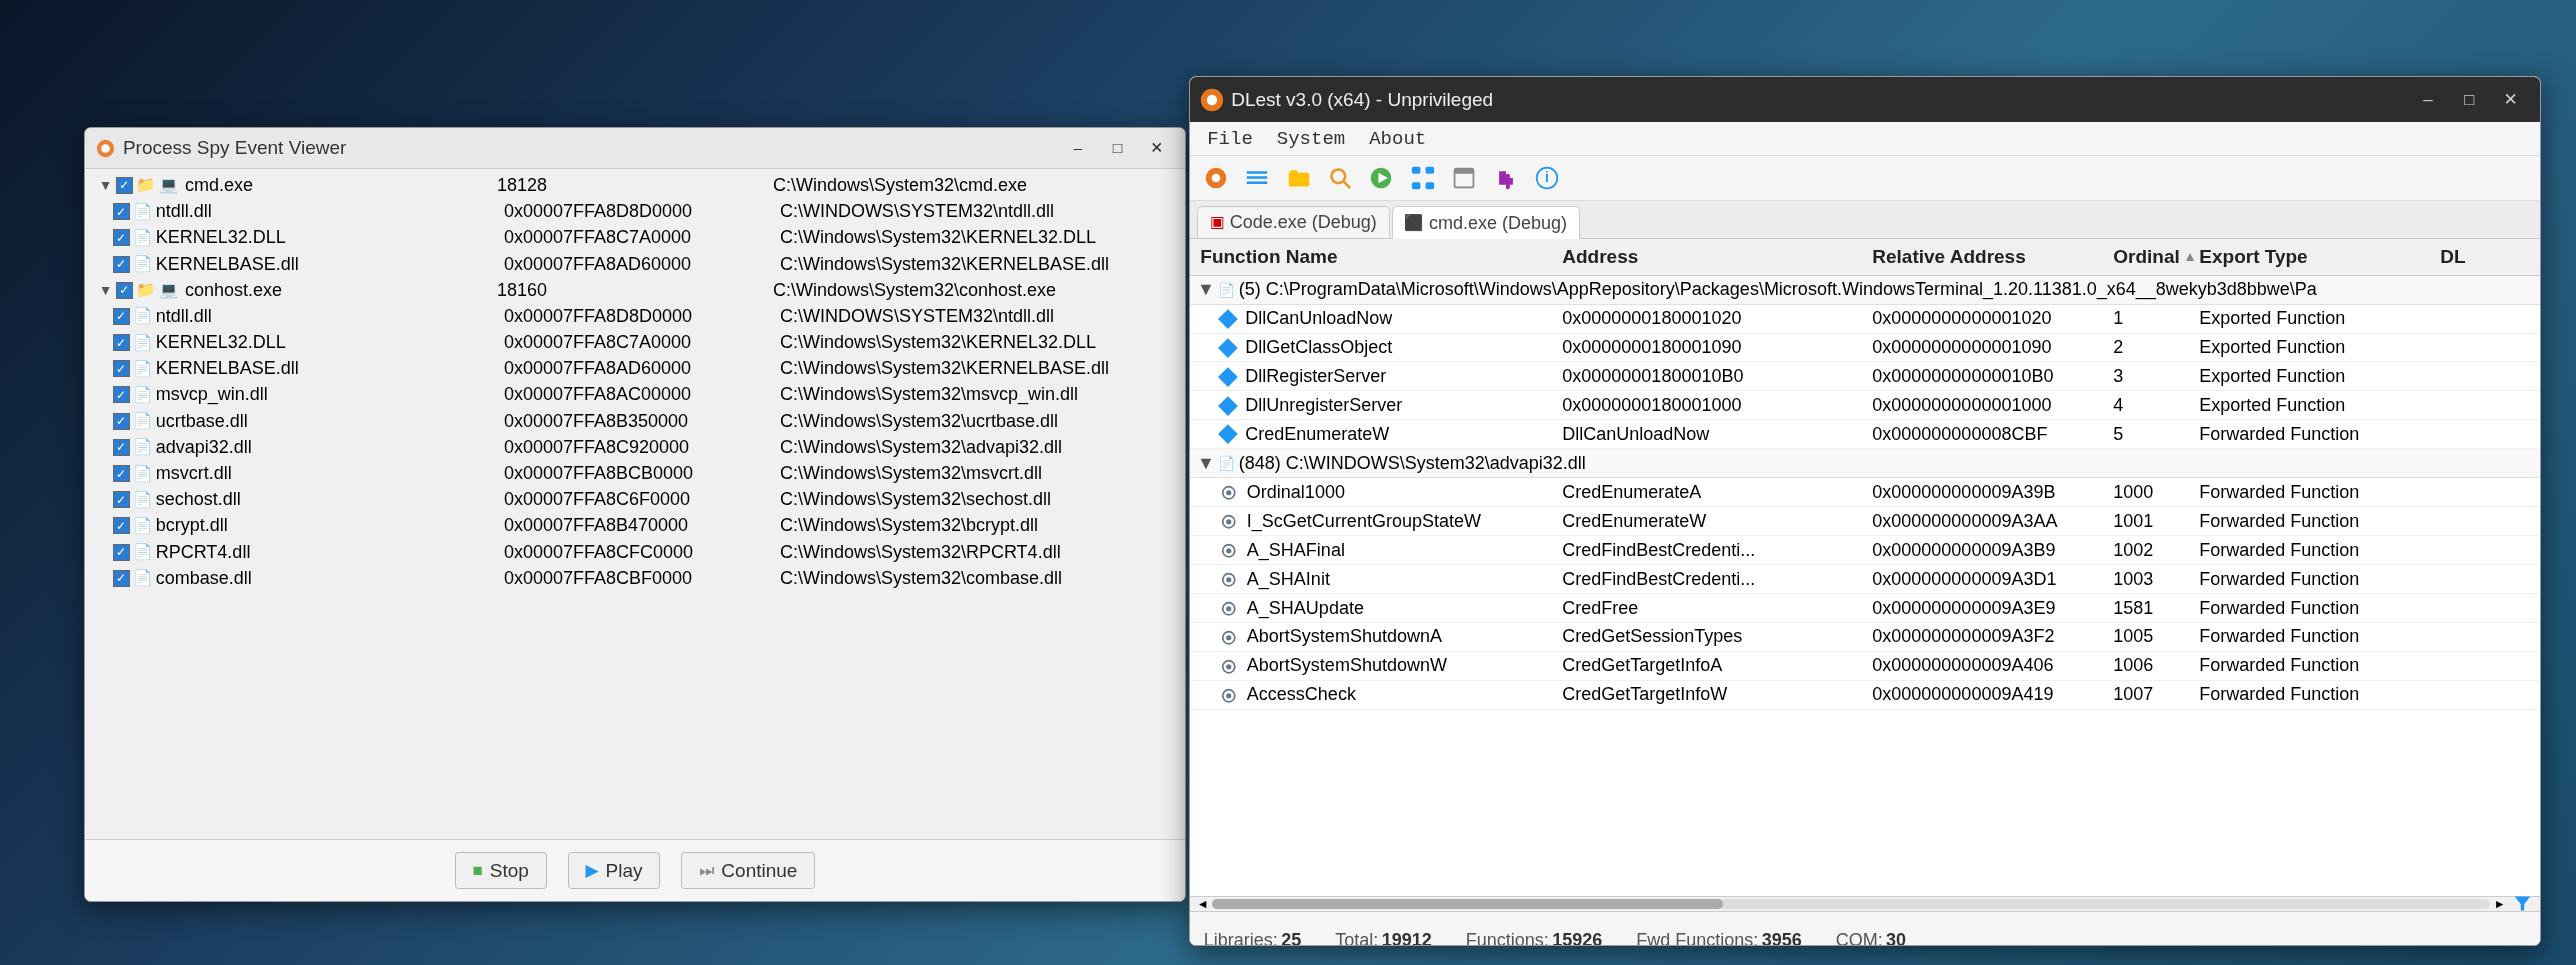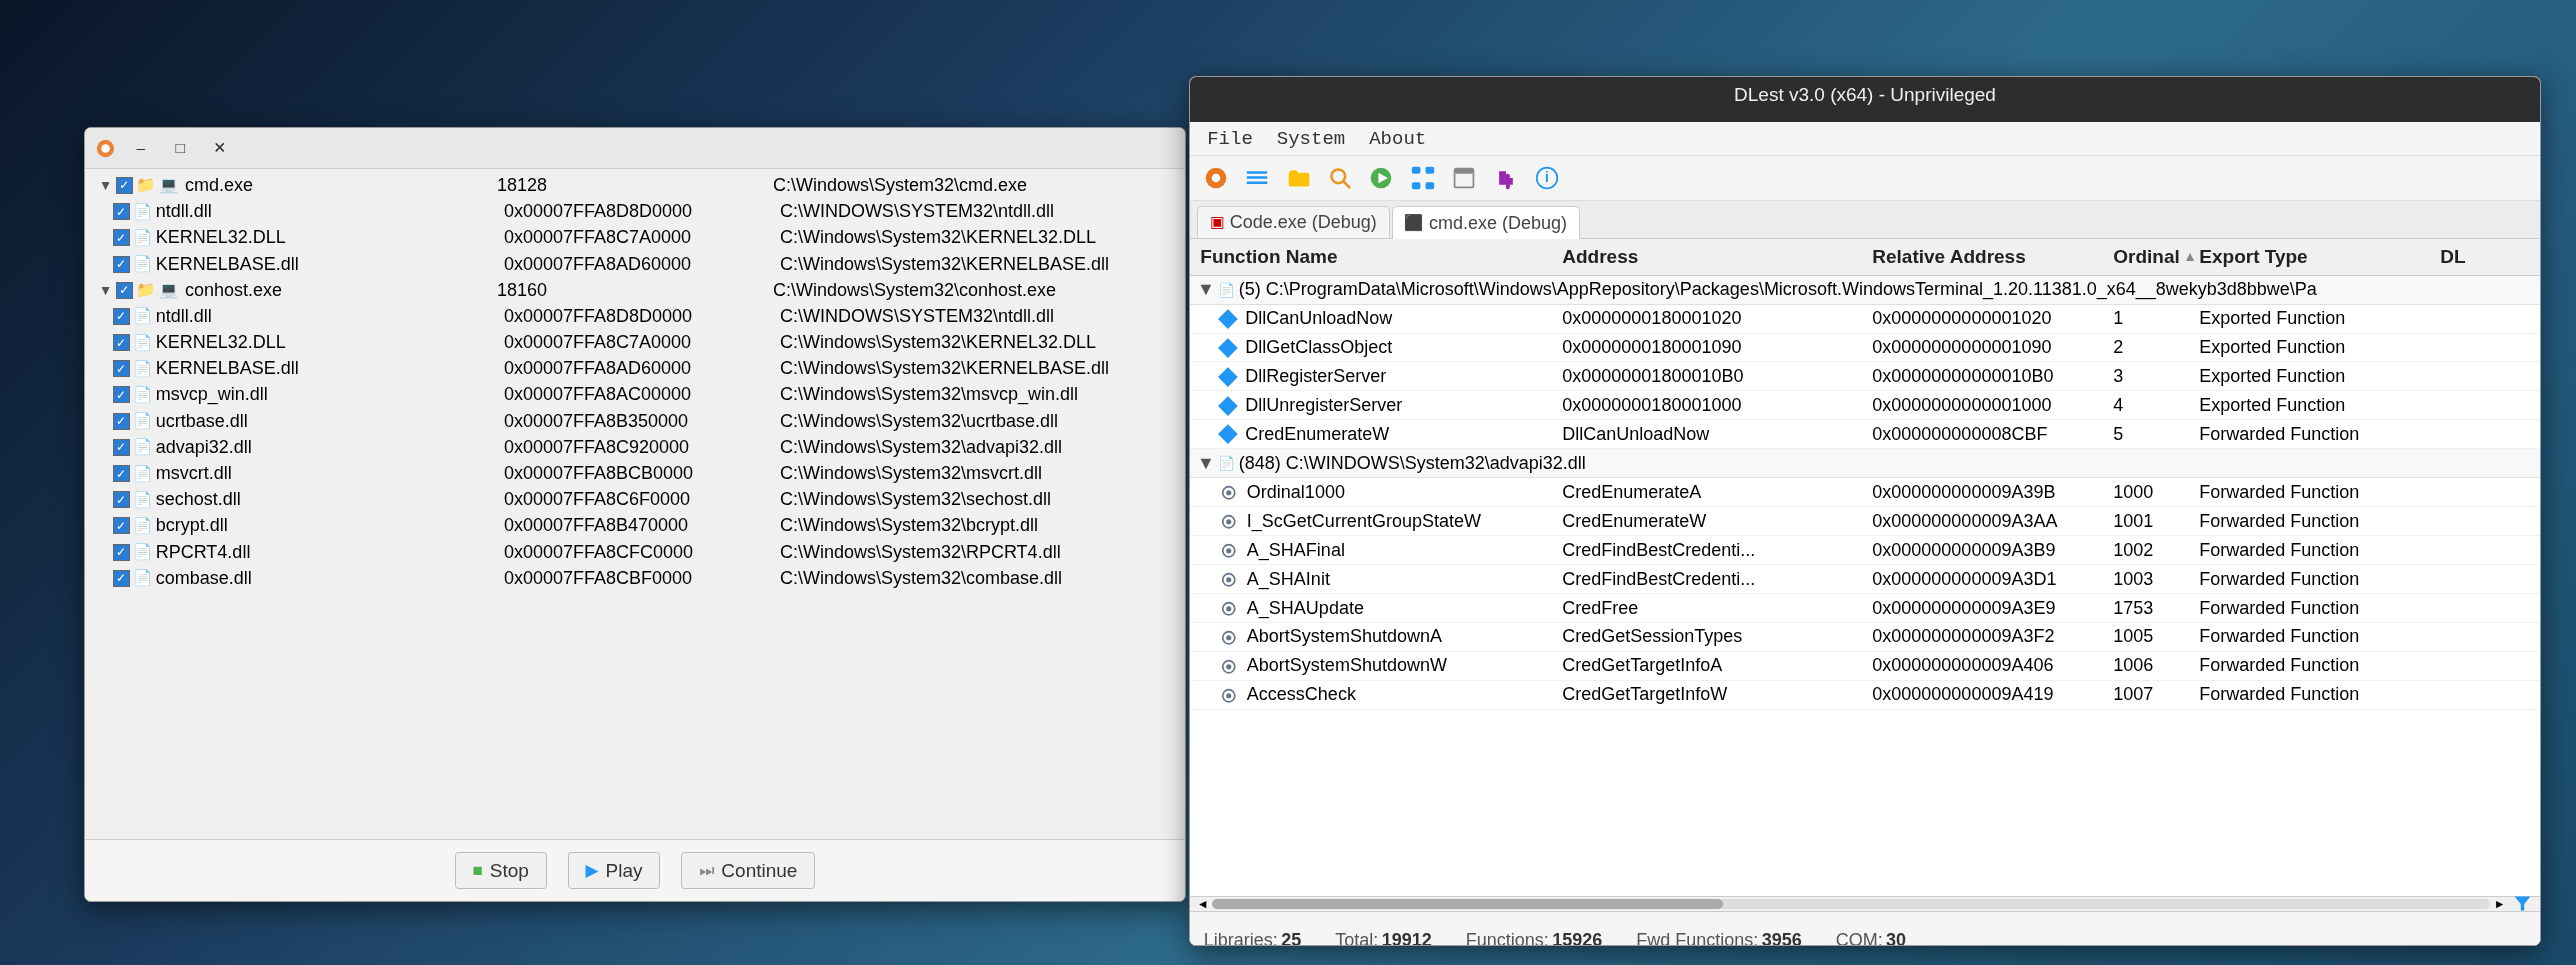--- a/index.html
+++ b/index.html
@@ -167,21 +167,20 @@
       height: 870px;
     }
 
     .dlest-titlebar {
       background: #2d2d2d;
       height: 45px;
       display: flex;
       align-items: center;
       padding: 0 10.3px;
       gap: 6.9px;
-      flex-direction: column;
     }
 
     .dlest-title-text {
       flex: 1;
       font-size: 19px;
       color: #eee;
     }
 
     .dlest-win-btn {
       width: 38px;
@@ -415,20 +414,21 @@
 <body>
 
 <div class="window pspy-window">
   <div class="window-titlebar">
     <div class="window-title-icon">
       <svg width="19" height="19" viewBox="0 0 22 22">
         <circle cx="11" cy="11" r="10" fill="#e87722" opacity="0.9"></circle>
         <circle cx="11" cy="11" r="5" fill="white"></circle>
       </svg>
     </div>
+    <span class="window-title-text">Process Spy Event Viewer</span>
     <div class="window-controls">
       <button class="win-btn">–</button>
       <button class="win-btn">□</button>
       <button class="win-btn close">✕</button>
     </div>
   </div>
   <div class="pspy-content">
     <div class="pspy-table-body">
 
       <div class="pspy-row">
@@ -850,21 +850,21 @@
             <span style="display:inline-block;width:15.5px;height:15.5px;margin-left:20.7px;margin-right:5.2px;flex-shrink:0;">
               <svg viewBox="0 0 18 18" width="15.5" height="15.5">
                   <circle cx="9" cy="9" r="7" fill="none" stroke="#64748b" stroke-width="2"></circle>
                   <circle cx="9" cy="9" r="3" fill="#64748b"></circle>
                 </svg>
             </span>
             <span>A_SHAUpdate</span>
           </div>
           <div class="cell">CredFree</div>
           <div class="cell">0x000000000009A3E9</div>
-          <div class="cell">1753</div>
+          <div class="cell">1581</div>
           <div class="cell">Forwarded Function</div>
           <div class="cell"></div>
         </div>
         <div class="dlest-data-row">
           <div class="cell func-name-cell">
             <span style="display:inline-block;width:15.5px;height:15.5px;margin-left:20.7px;margin-right:5.2px;flex-shrink:0;">
               <svg viewBox="0 0 18 18" width="15.5" height="15.5">
                   <circle cx="9" cy="9" r="7" fill="none" stroke="#64748b" stroke-width="2"></circle>
                   <circle cx="9" cy="9" r="3" fill="#64748b"></circle>
                 </svg>

